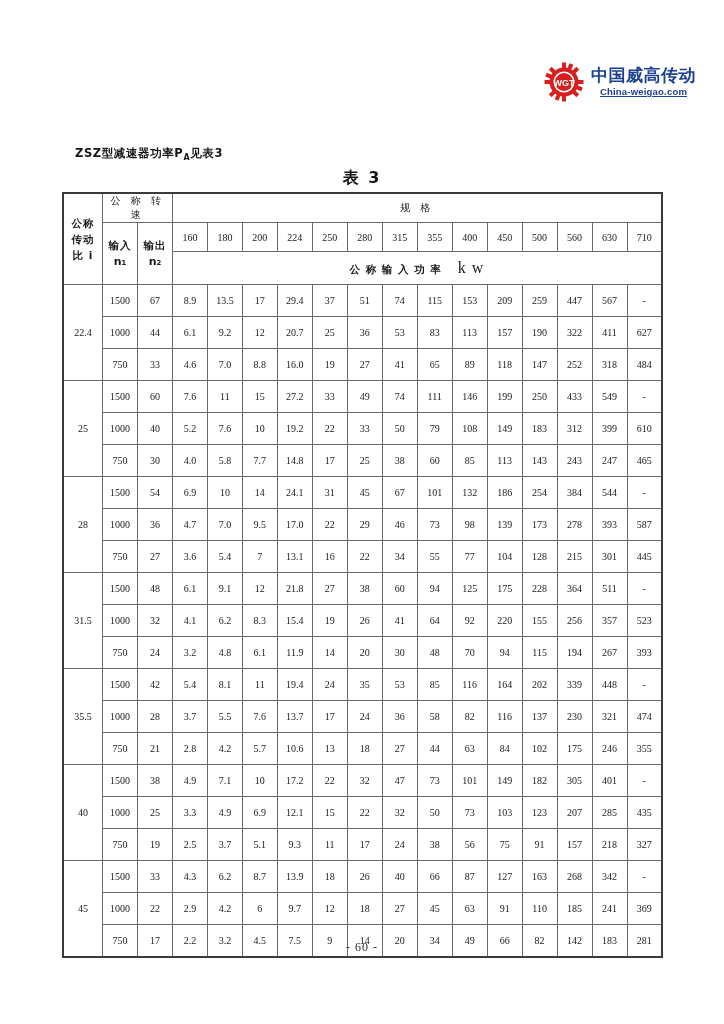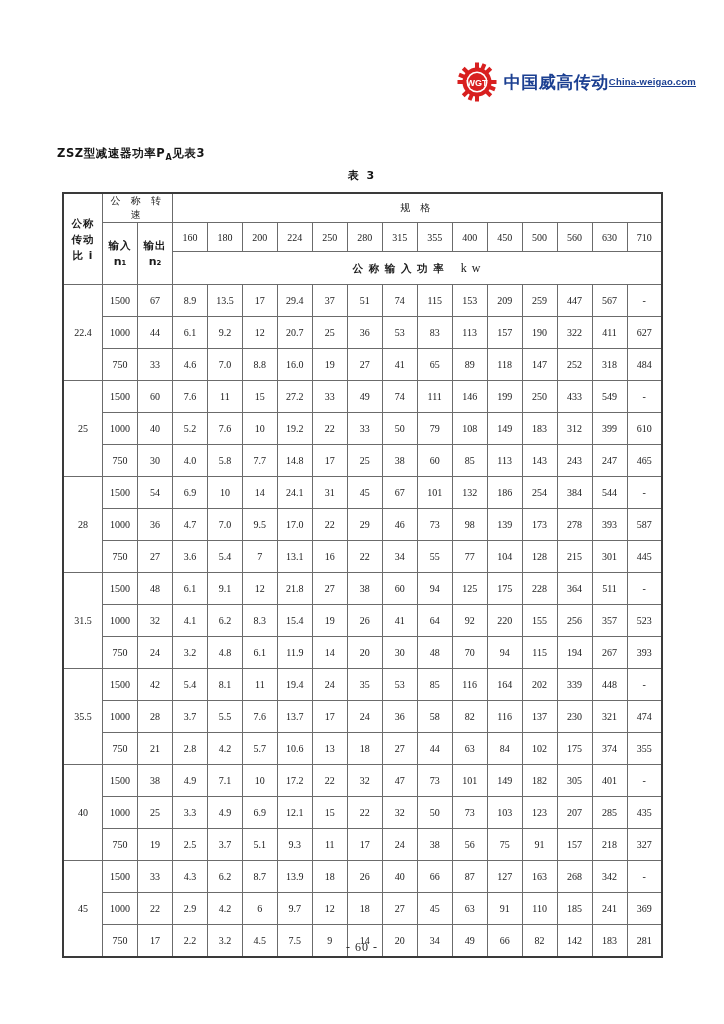--- a/index.html
+++ b/index.html
@@ -27,23 +27,24 @@
   }
   .logo-mark {
     width: 40px;
     height: 40px;
     position: relative;
     flex: 0 0 auto;
   }
   .logo-mark svg { display: block; }
   .logo-text {
     display: flex;
-    flex-direction: row;
+    flex-direction: column;
     justify-content: center;
     line-height: 1;
+    align-items: center;
   }
   .logo-cn {
     font-family: "DejaVu Sans", "Liberation Sans", sans-serif;
     font-size: 17px;
     font-weight: bold;
     color: #1b3f91;
     letter-spacing: 0.5px;
     white-space: nowrap;
   }
   .logo-en {
@@ -53,42 +54,42 @@
     color: #1b3f91;
     letter-spacing: 0.2px;
     margin-top: 3px;
     white-space: nowrap;
     text-decoration: underline;
   }
 
   
   .doc-title {
     position: absolute;
-    left: 57px;
+    left: 75px;
     top: 146px;
     font-family: "DejaVu Sans", "Liberation Sans", sans-serif;
     font-size: 11.5px;
     font-weight: bold;
     letter-spacing: 0.6px;
     white-space: nowrap;
     color: #161616;
   }
   .doc-title .sub {
     font-size: 8px;
     vertical-align: sub;
     font-weight: bold;
   }
   .table-caption {
     position: absolute;
     left: 0;
     right: 0;
     top: 168px;
     text-align: center;
     font-family: "DejaVu Sans", "Liberation Sans", sans-serif;
-    font-size: 11px;
+    font-size: 16px;
     font-weight: bold;
     letter-spacing: 2px;
     color: #161616;
   }
 
   
   .table-wrap {
     position: absolute;
     left: 62px;
     top: 192px;
@@ -136,21 +137,21 @@
   }
   .sub-idx {
     font-size: 11px;
     vertical-align: sub;
     font-weight: bold;
     letter-spacing: 0;
   }
   .unit {
     font-family: "Liberation Serif", "DejaVu Serif", serif;
     font-weight: normal;
-    font-size: 12px;
+    font-size: 16px;
     letter-spacing: 1px;
     margin-left: 16px;
   }
 
   th.h-ratio { height: 86px; width: 38px; }
   th.h-speed { height: 26px; }
   th.h-in, th.h-out { height: 60px; width: 38px; }
   th.h-size-head { height: 26px; }
   th.h-size-num { height: 28px; }
   th.h-power { height: 32px; }
@@ -528,21 +529,21 @@
           <td class="val-cell">5.7</td>
           <td class="val-cell">10.6</td>
           <td class="val-cell">13</td>
           <td class="val-cell">18</td>
           <td class="val-cell">27</td>
           <td class="val-cell">44</td>
           <td class="val-cell">63</td>
           <td class="val-cell">84</td>
           <td class="val-cell">102</td>
           <td class="val-cell">175</td>
-          <td class="val-cell">374</td>
+          <td class="val-cell">246</td>
           <td class="val-cell outer-right">355</td>
         </tr>
         <tr class="group-sep">
           <td class="ratio-cell outer-left" rowspan="3">40</td>
           <td class="rpm-cell val-cell">1500</td>
           <td class="rpm-cell val-cell">38</td>
           <td class="val-cell">4.9</td>
           <td class="val-cell">7.1</td>
           <td class="val-cell">10</td>
           <td class="val-cell">17.2</td>

